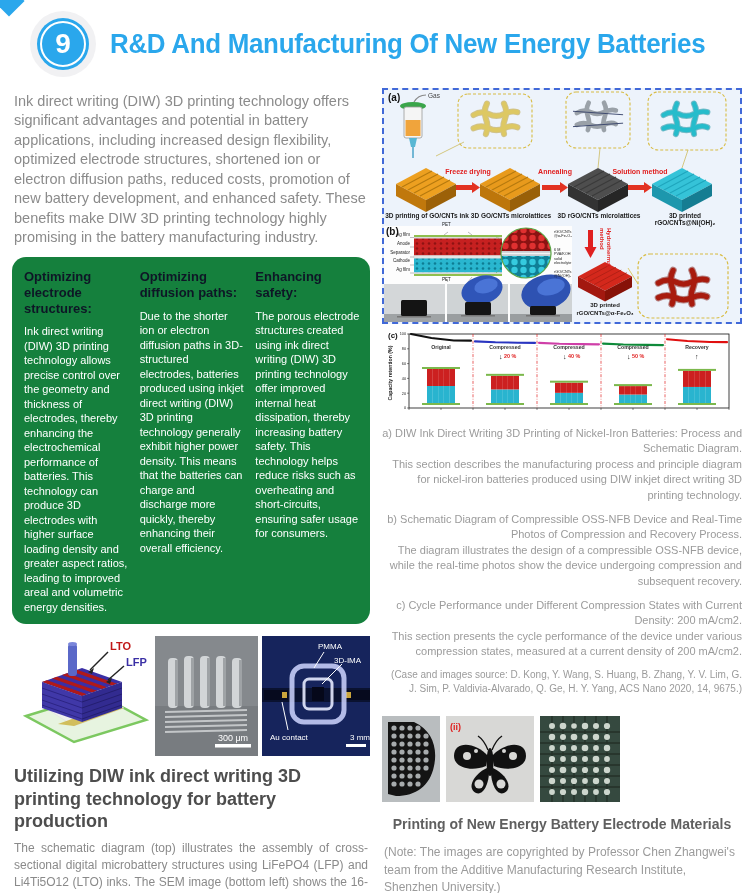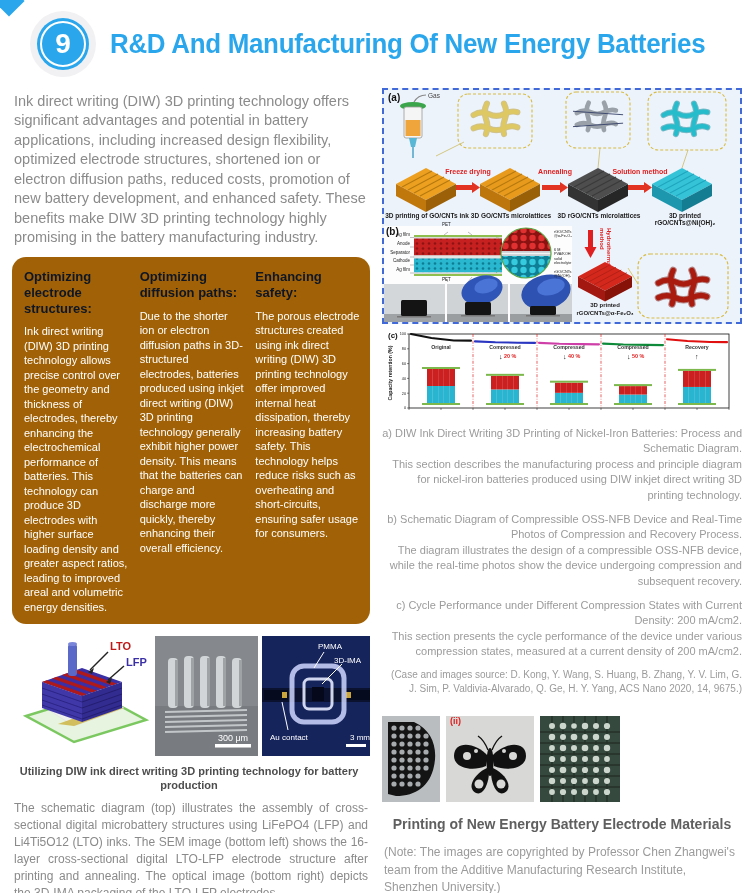--- a/index.html
+++ b/index.html
@@ -16,30 +16,30 @@
   .badge::after{content:"";position:absolute;inset:3px;border:2px solid #fff;border-radius:50%;}
   .badge span{color:#fff;font-weight:bold;font-size:28px;}
   .page-title{color:#2aa7ec;font-size:27px;font-weight:800;letter-spacing:-.3px;
        display:inline-block;transform:scaleX(.96);transform-origin:left center;white-space:nowrap;}
   
   .cols{display:flex;gap:12px;padding:6px 8px 0 8px;}
   .lcol{width:362px;flex:0 0 auto;}
   .rcol{width:360px;flex:0 0 auto;}
   .intro{margin:6px 2px 0 6px;font-size:14.5px;line-height:1.34;color:#8b8b8b;}
   
-  .bluebox{margin:10px 0 0 4px;background:#a16207;border-radius:14px;
+  .bluebox{margin:10px 0 0 4px;background:#15803d;border-radius:14px;
        padding:12px 10px 10px 12px;display:flex;gap:11px;min-height:280px;}
   .bcol{flex:1;}
   .bcol h3{margin:0 0 8px 0;font-size:13px;line-height:1.2;color:#0e1626;font-weight:bold;}
   .bcol p{margin:0;font-size:11px;line-height:1.32;color:#ffffff;}
   
   .lfig{display:flex;gap:4px;margin:12px 0 0 4px;}
   .lfig .cell{height:120px;overflow:hidden;}
-  .lcap{margin:9px 6px 0 6px;text-align:center;font-weight:bold;color:#4d4d4d;
-        font-size:11px;line-height:1.25;}
+  .lcap{margin:9px 6px 0 6px;text-align:left;font-weight:bold;color:#4d4d4d;
+        font-size:18px;line-height:1.25;}
   .ldesc{margin:7px 2px 0 6px;font-size:12px;line-height:1.42;color:#8a8a8a;text-align:justify;}
   
   .panel{position:relative;border:2px dashed #4169d8;background:#edf3fb;height:232px;margin-top:2px;}
   .pa,.pb{position:relative;}
   .pa{height:136px;}
   .pb{height:96px;}
   .pa svg,.pb svg{position:absolute;left:0;top:0;}
   .ov{position:absolute;color:#1a1a1a;}
   .fig-tag{font-weight:bold;font-size:10px;color:#111;}
   .gas-label{font-size:6.5px;color:#444;}
@@ -53,21 +53,21 @@
   .panel-c{margin-top:4px;}
   .panel-c svg{display:block;width:358px;height:92px;}
   
   .rtext{margin-top:6px;text-align:right;}
   .rt-block{margin:0 0 9px 0;font-size:11px;line-height:1.4;color:#9b9b9b;}
   .rt-block .t{color:#9b9b9b;}
   .rsrc{margin:0 0 20px 0;font-size:10px;line-height:1.4;color:#9b9b9b;}
   
   .rimgs{display:flex;gap:6px;margin-top:6px;align-items:flex-start;}
   .rimgs .cell{height:86px;position:relative;overflow:hidden;}
-  .imgtag{position:absolute;top:0;left:4px;color:#e02020;font-weight:bold;font-size:9px;}
+  .imgtag{position:absolute;top:6px;left:4px;color:#e02020;font-weight:bold;font-size:9px;}
   .rhead{margin:14px 4px 0 4px;text-align:center;font-weight:bold;font-size:14px;color:#5f5f5f;}
   .rnote{margin:12px 2px 0 2px;font-size:12px;line-height:1.45;color:#9b9b9b;}
 </style>
 </head>
 <body>
 
 <div class="corner-diamond"></div>
 
 <div class="header">
   <div class="badge-outer">

